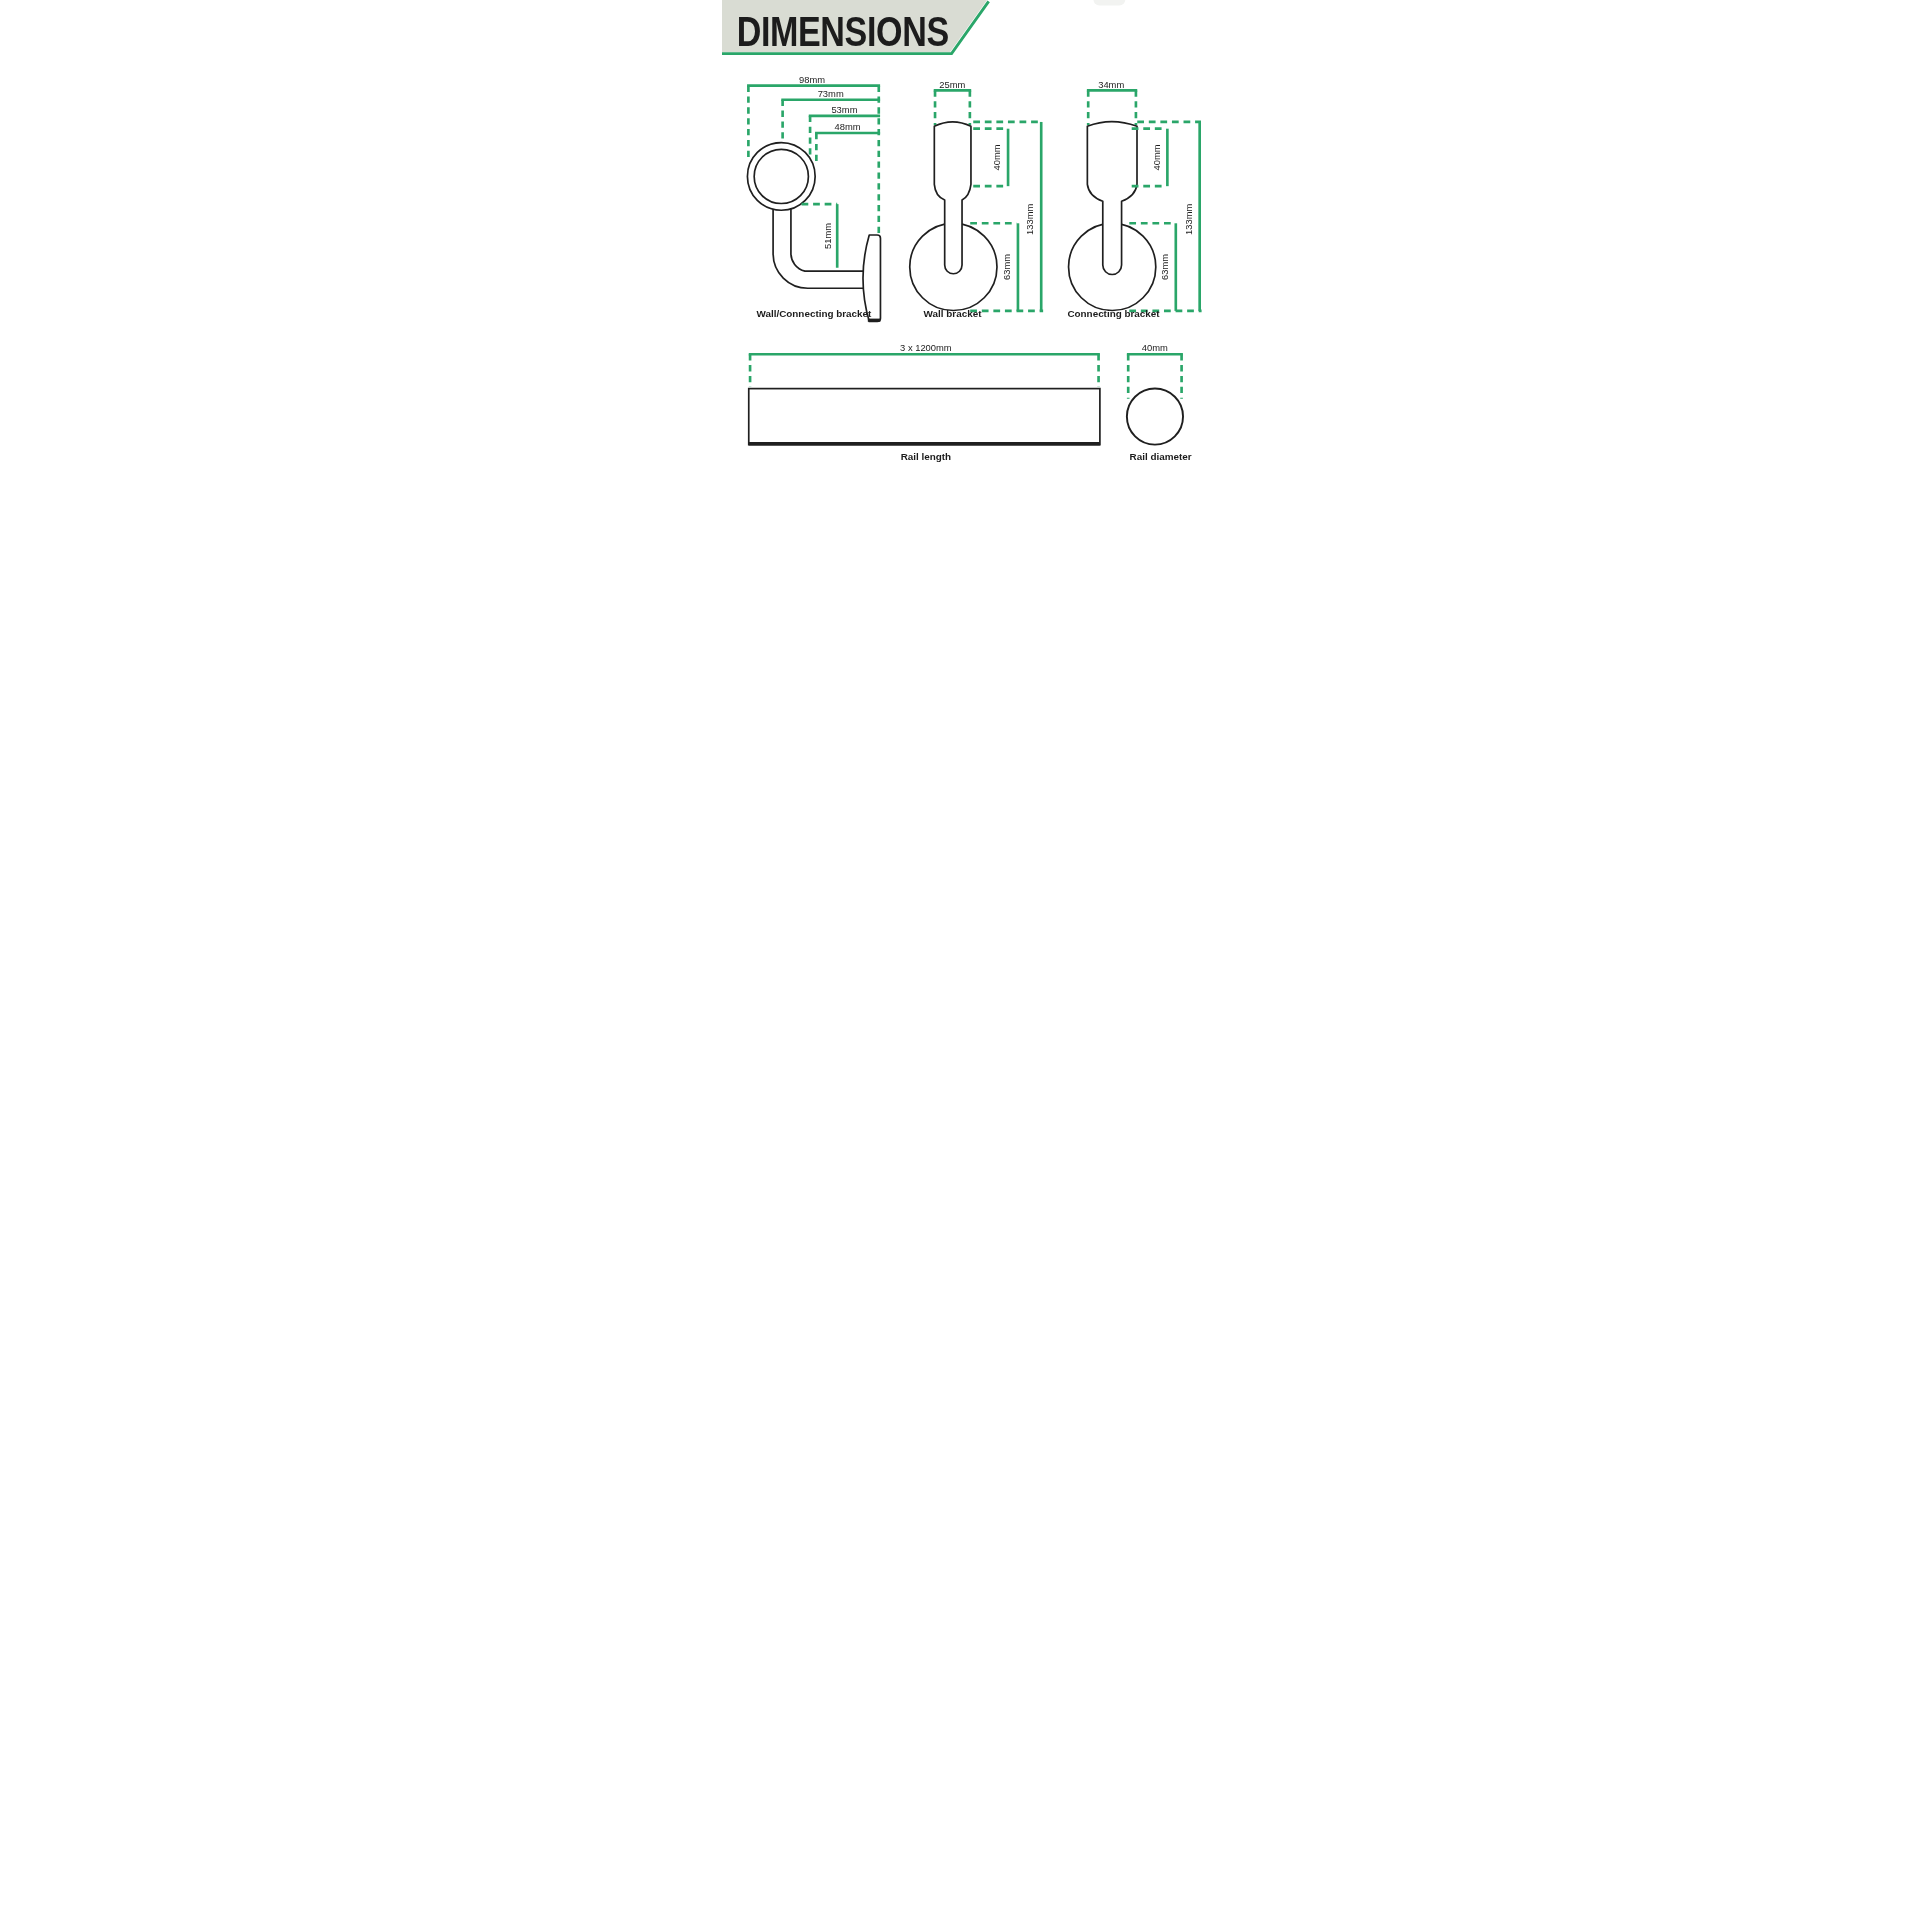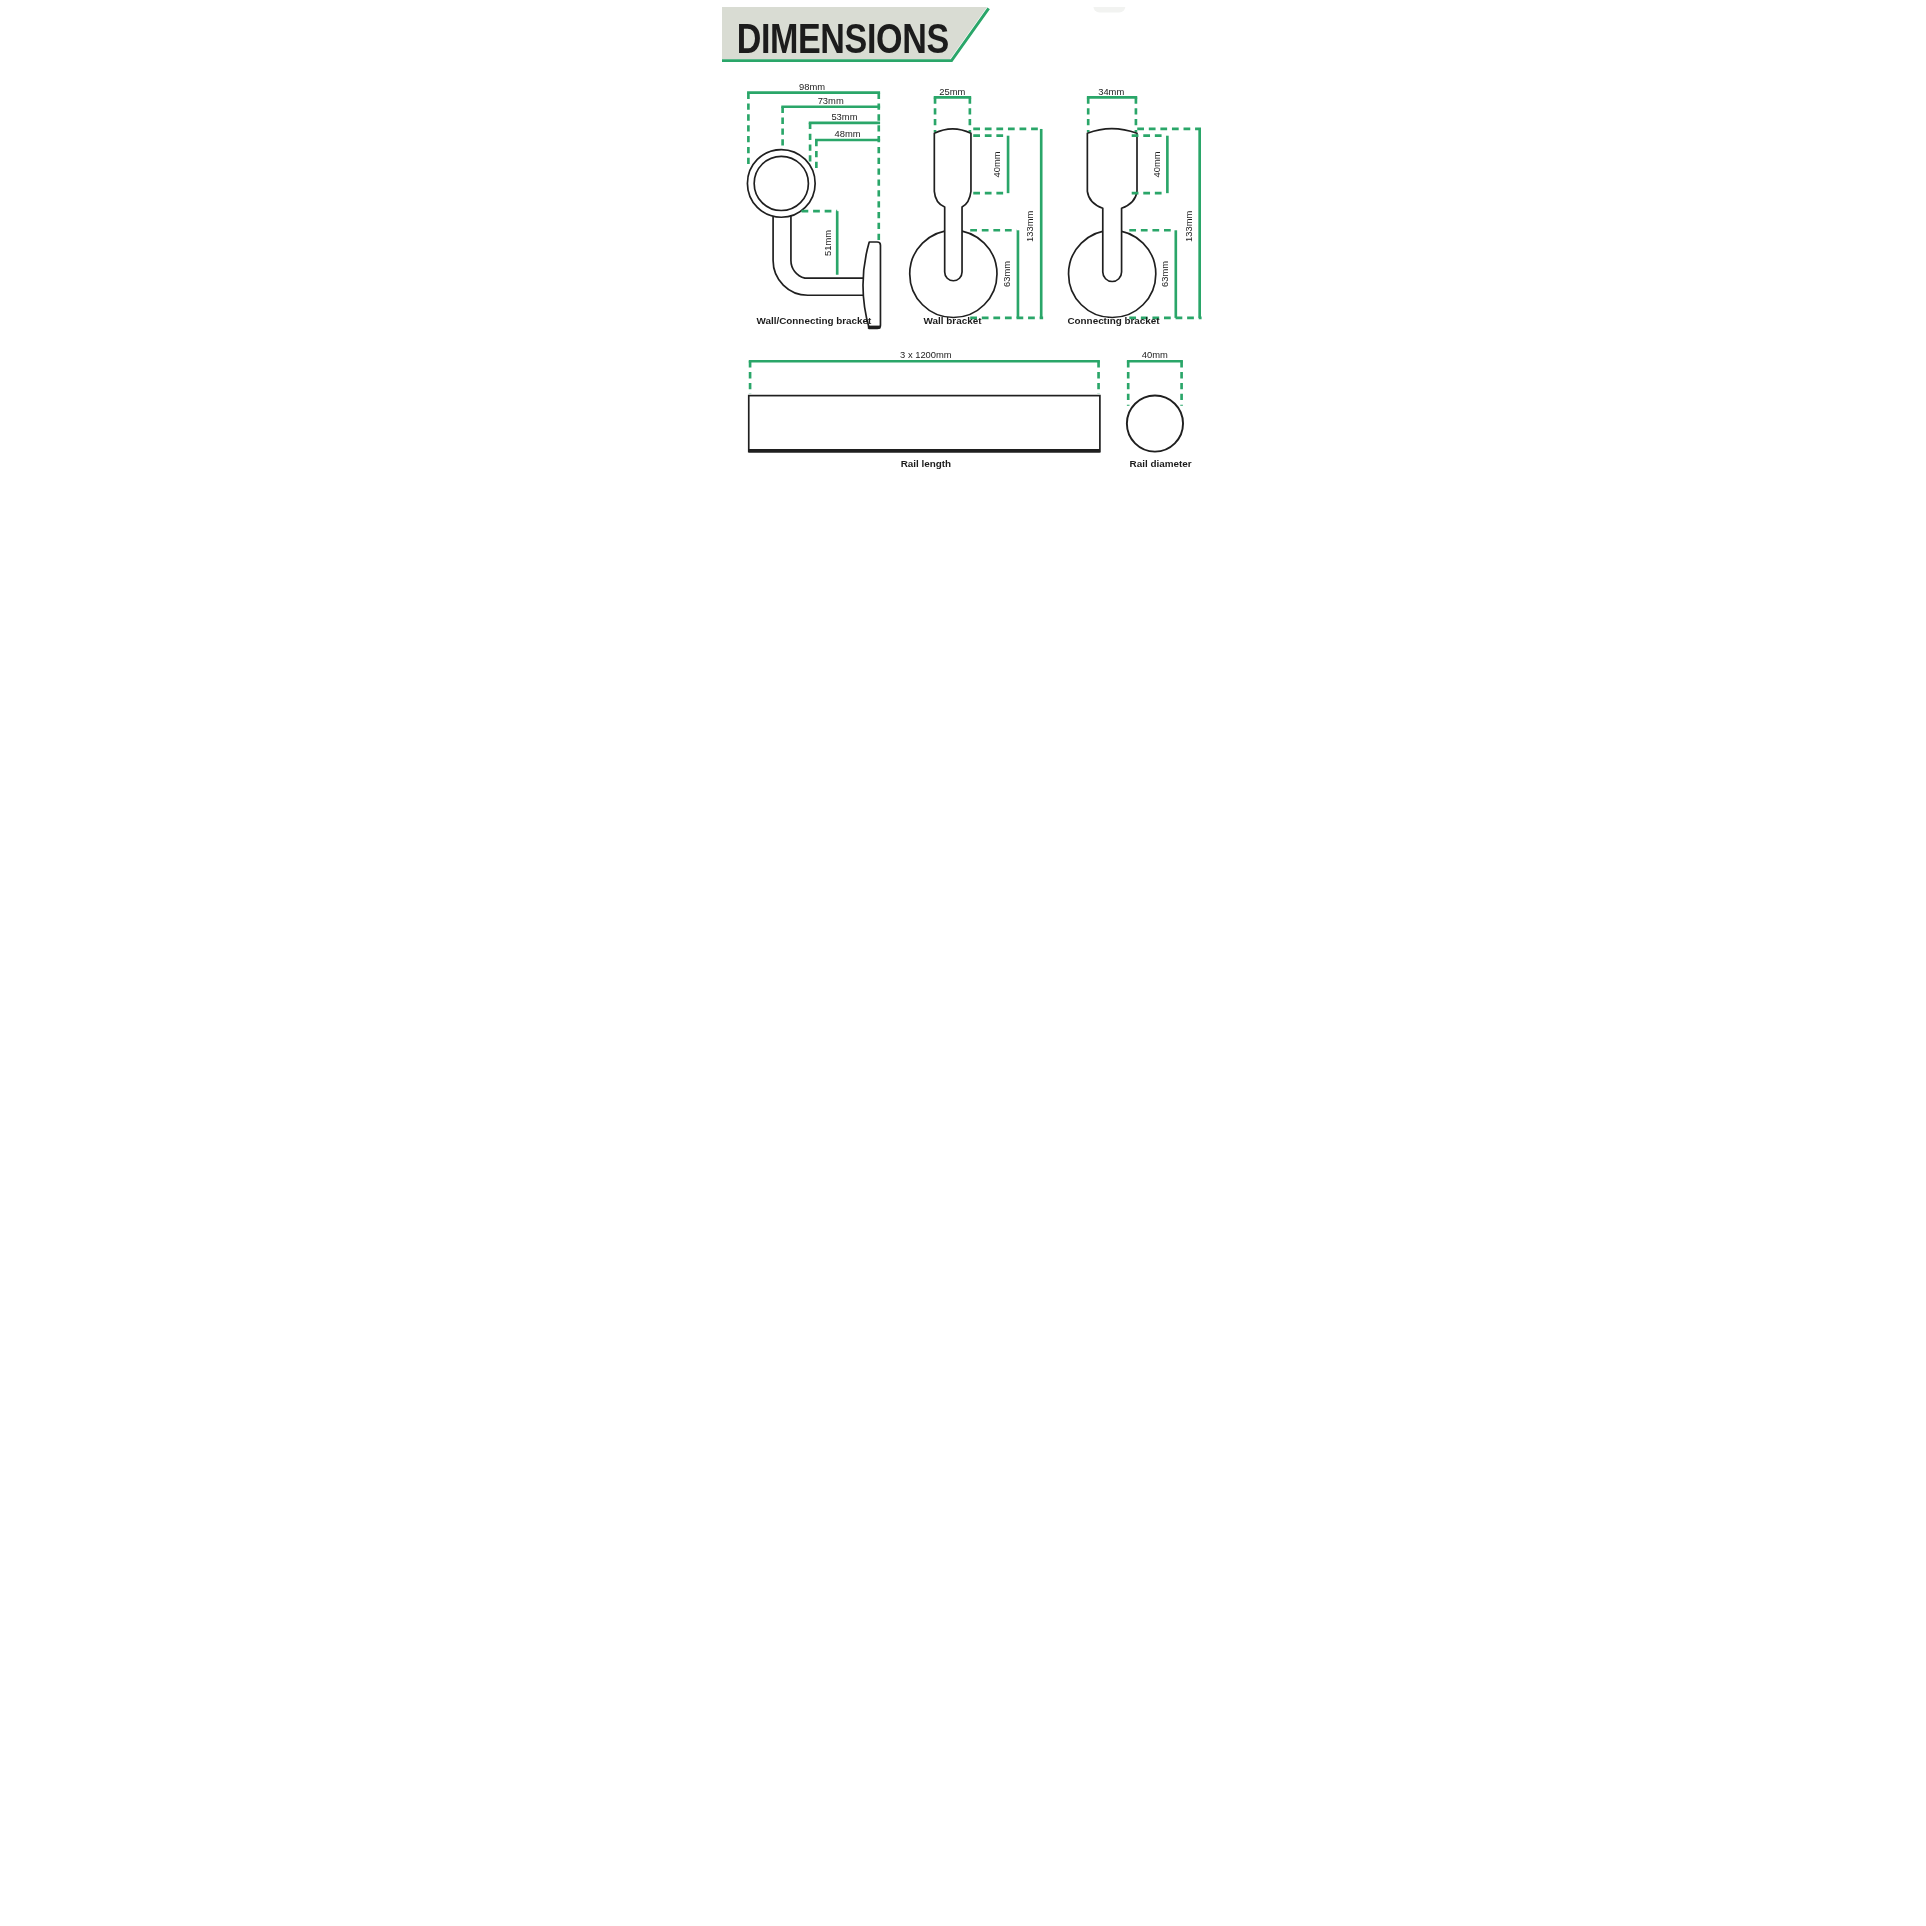--- a/index.html
+++ b/index.html
@@ -3,21 +3,21 @@
 <meta charset="utf-8">
 <style>
   :root{
     --green:#2aa669;
     --banner:#d9dcd3;
     --ink:#1f1f1f;
   }
   html,body{margin:0;padding:0;background:#fff;}
   .stage{
     width:100vmin;height:100vmin;max-width:482px;max-height:482px;
-    margin:7px auto;position:relative;
+    margin:0 auto;position:relative;
   }
   svg{display:block;width:100%;height:100%;}
   text{
     fill:#1c1c1c;
     font-family:"Liberation Sans","DejaVu Sans",sans-serif;
   }
   .dim{font-size:78px;font-weight:400;}
   .lbl{font-size:82px;font-weight:700;}
   .title{font-size:350px;font-weight:700;letter-spacing:-4px;}
   .rot{text-anchor:middle;}

